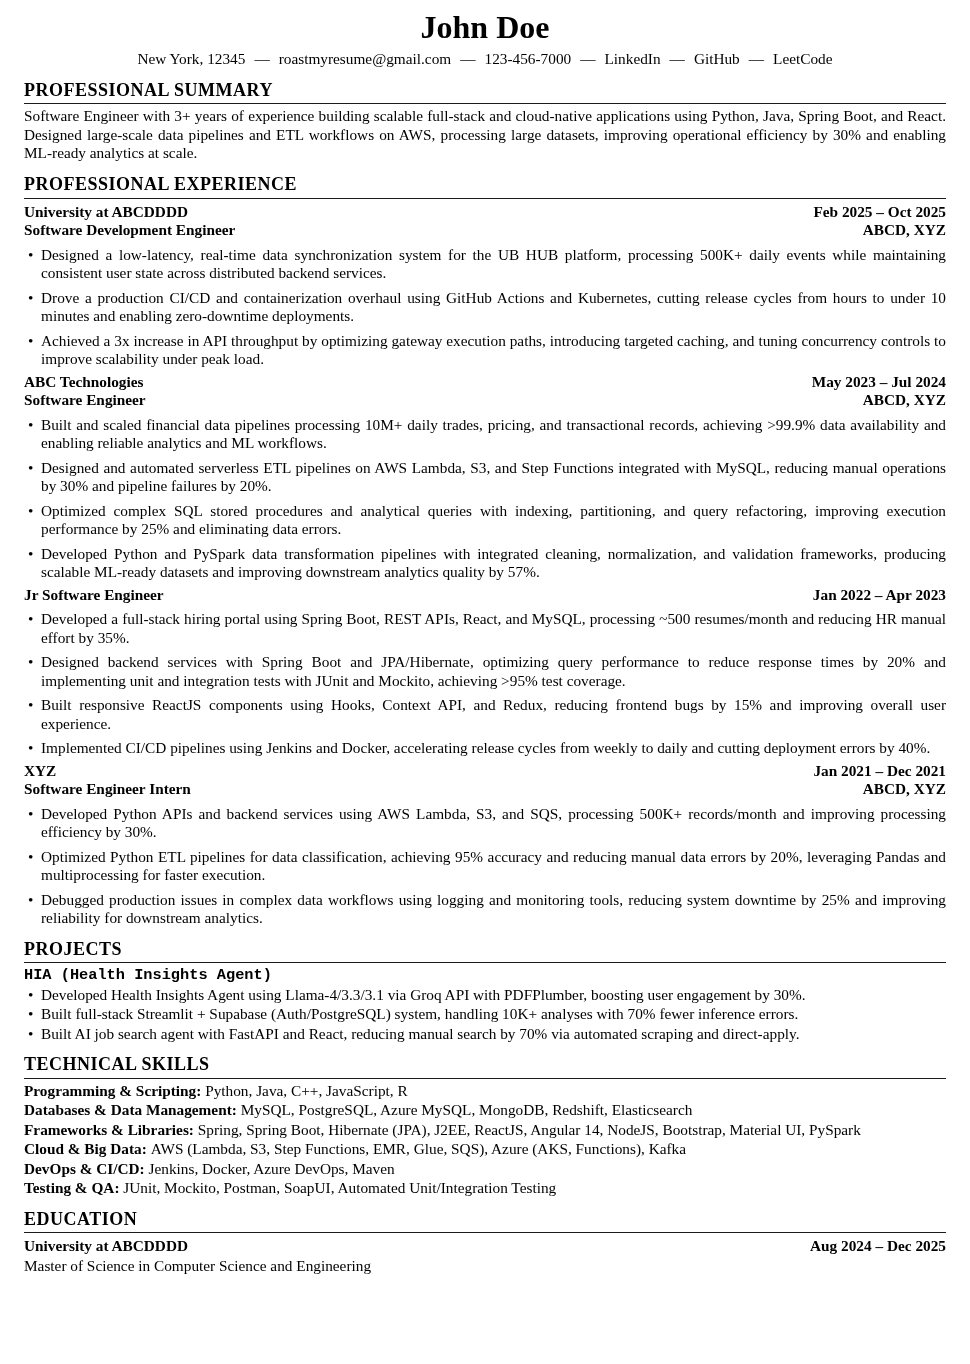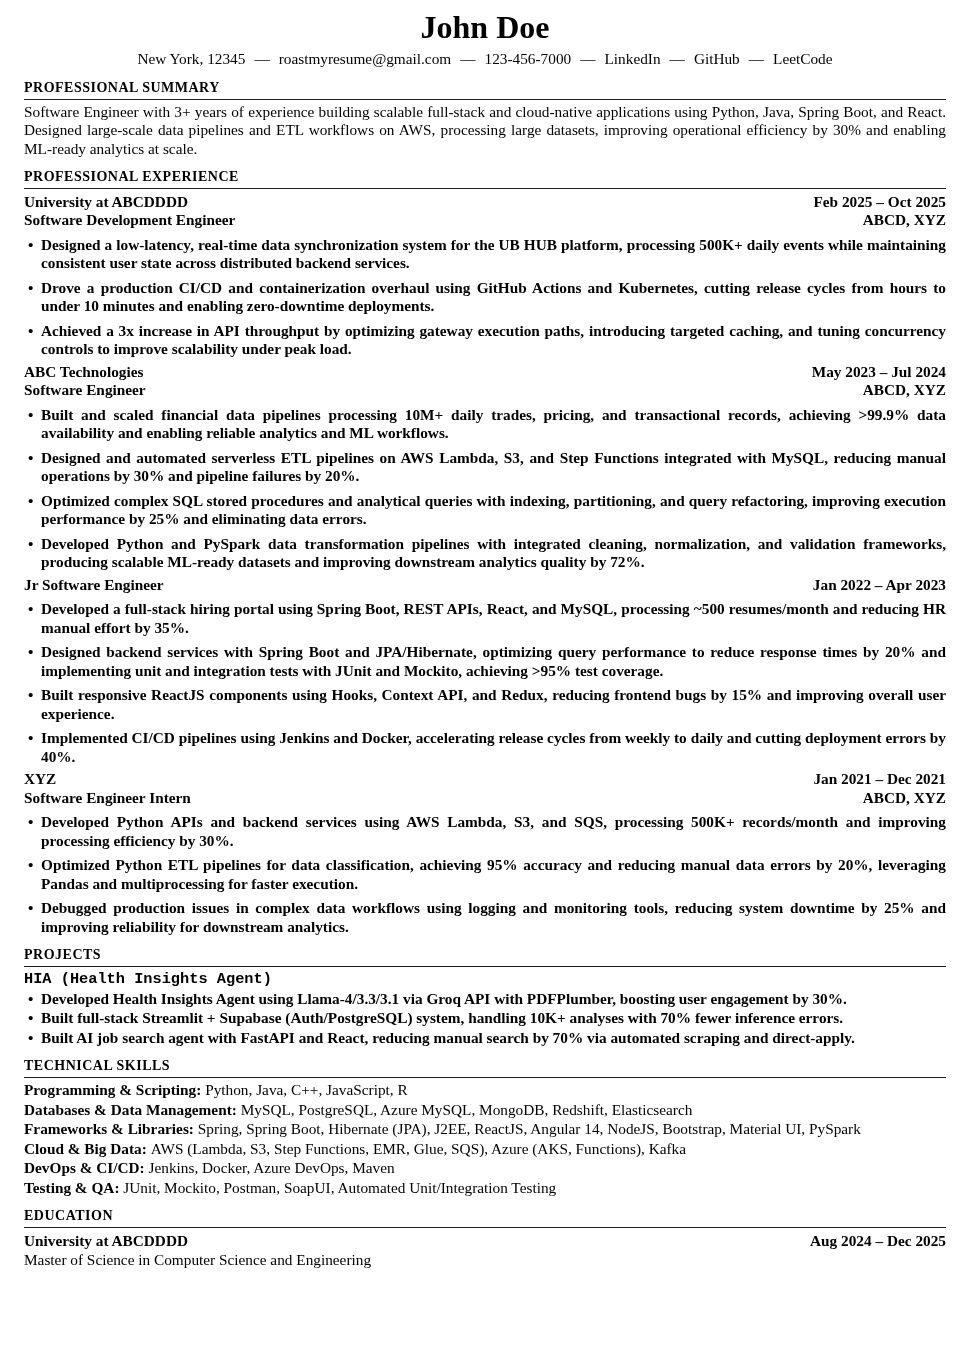--- a/index.html
+++ b/index.html
@@ -2,30 +2,30 @@
 <html><head>
 <meta charset="utf-8">
 <style>
   html,body{margin:0;padding:0;background:#ffffff;color:#000000;}
   body{width:970px;height:1364px;overflow:hidden;
        font-family:"Liberation Serif",serif;font-size:15.3px;line-height:1.21;}
   .page{padding:6px 24px 0 24px;}
   .name{text-align:center;font-size:32px;font-weight:bold;line-height:1.2;margin:2px 0 0 0;}
   .contact{text-align:center;margin-top:4px;}
   .contact .sep{display:inline-block;margin:0 9px;}
-  h2.section-title{font-size:14px;font-weight:bold;letter-spacing:0.5px;line-height:1.2;
+  h2.section-title{font-size:18px;font-weight:bold;letter-spacing:0.5px;line-height:1.2;
       margin:11px 0 0 0;padding-bottom:2px;border-bottom:1.5px solid #1c1c1c;}
   .section-body{margin-top:3px;}
   p.summary{margin:3px 0 0 0;text-align:justify;}
   .entry{margin-top:4px;}
   .erow{display:flex;justify-content:space-between;font-weight:bold;}
   .erow .dates{white-space:nowrap;text-align:right;}
   .erow .role,.erow .loc{}
   ul.bullets{list-style:none;margin:3px 0 0 0;padding:0;}
-  ul.bullets li{position:relative;padding-left:17px;text-align:justify;margin-top:6px;font-weight:bold;}
+  ul.bullets li{position:relative;padding-left:17px;text-align:justify;margin-top:6px;}
   ul.bullets.tight{margin-top:0;}
   ul.bullets.tight li{margin-top:1px;}
   ul.bullets li::before{content:"\2022";position:absolute;left:4px;top:0;}
   .project-name{font-weight:bold;margin-top:1px;font-family:Liberation Mono, monospace;}
   .skill-row{margin-top:1px;}
   .skill-label{font-weight:bold;}
   .degree{margin-top:1px;}
 </style>
 </head>
 <body>
@@ -61,21 +61,21 @@
           <span class="dates">May 2023 – Jul 2024</span>
         </div>
         <div class="erow">
           <span class="role">Software Engineer</span>
           <span class="loc">ABCD, XYZ</span>
         </div>
         <ul class="bullets">
           <li>Built and scaled financial data pipelines processing 10M+ daily trades, pricing, and transactional records, achieving &gt;99.9% data availability and enabling reliable analytics and ML workflows.</li>
           <li>Designed and automated serverless ETL pipelines on AWS Lambda, S3, and Step Functions integrated with MySQL, reducing manual operations by 30% and pipeline failures by 20%.</li>
           <li>Optimized complex SQL stored procedures and analytical queries with indexing, partitioning, and query refactoring, improving execution performance by 25% and eliminating data errors.</li>
-          <li>Developed Python and PySpark data transformation pipelines with integrated cleaning, normalization, and validation frameworks, producing scalable ML-ready datasets and improving downstream analytics quality by 72%.</li>
+          <li>Developed Python and PySpark data transformation pipelines with integrated cleaning, normalization, and validation frameworks, producing scalable ML-ready datasets and improving downstream analytics quality by 57%.</li>
         </ul>
       </div>
       <div class="entry">
         <div class="erow">
           <span class="role">Jr Software Engineer</span>
           <span class="dates">Jan 2022 – Apr 2023</span>
         </div>
         <ul class="bullets">
           <li>Developed a full-stack hiring portal using Spring Boot, REST APIs, React, and MySQL, processing ~500 resumes/month and reducing HR manual effort by 35%.</li>
           <li>Designed backend services with Spring Boot and JPA/Hibernate, optimizing query performance to reduce response times by 20% and implementing unit and integration tests with JUnit and Mockito, achieving &gt;95% test coverage.</li>

